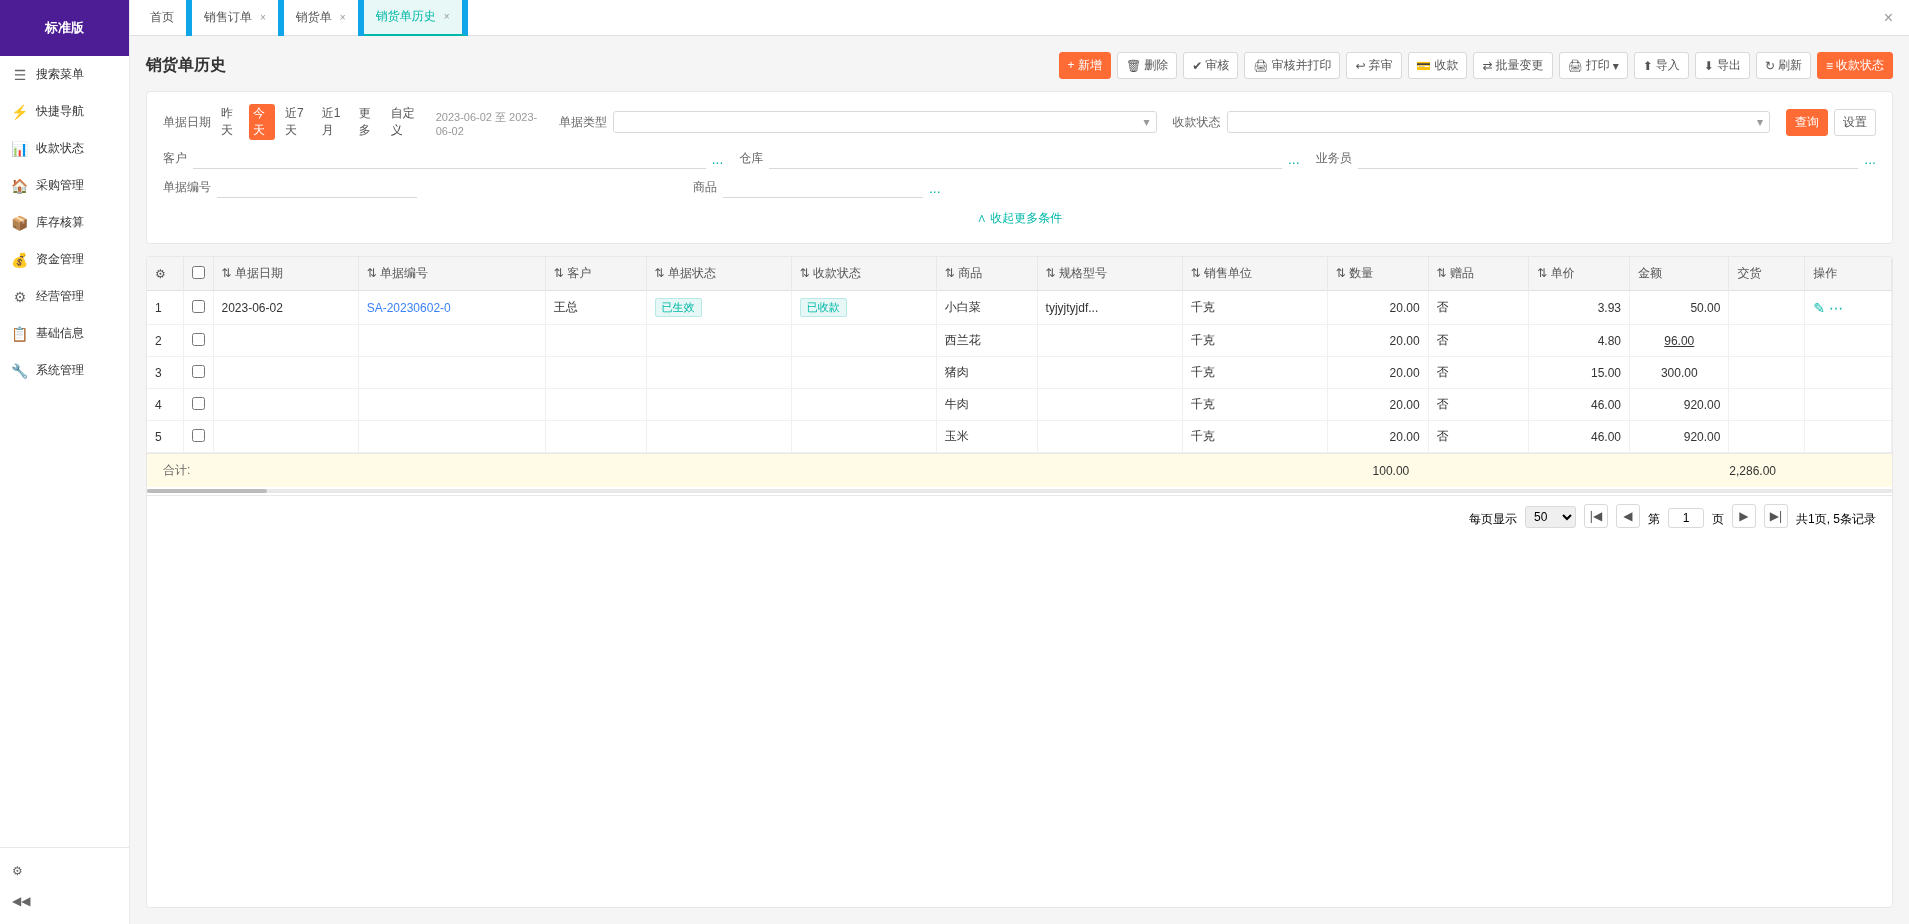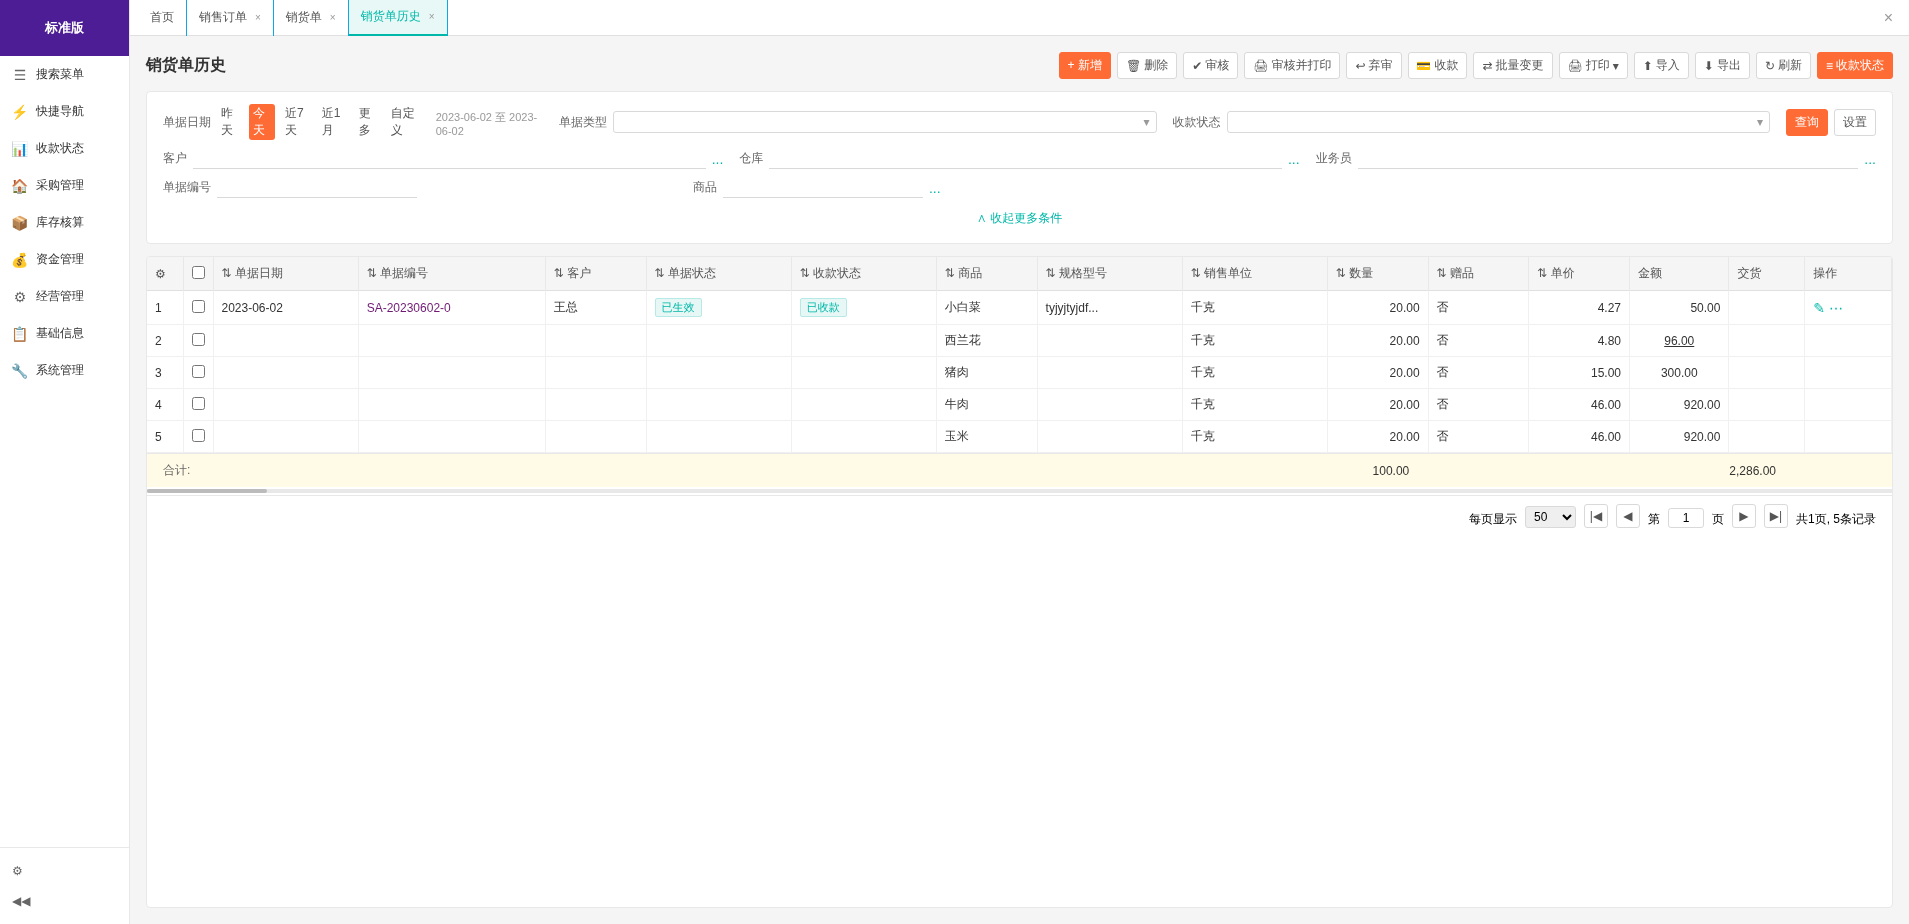--- a/index.html
+++ b/index.html
@@ -77,21 +77,21 @@
       flex-shrink: 0;
     }
     .tab {
       display: flex;
       align-items: center;
       padding: 0 12px;
       height: 36px;
       cursor: pointer;
       font-size: 12px;
       color: #555;
-      border-right: 1px solid #0ea5e9;
+      border-right: 6px solid #0ea5e9;
       gap: 4px;
       white-space: nowrap;
     }
     .tab.active {
       background: #e8f8f6;
       color: #00b8a9;
       border-bottom: 2px solid #00b8a9;
     }
     .tab .close-btn {
       font-size: 10px;
@@ -589,30 +589,30 @@
             <th>金额</th>
             <th>交货</th>
             <th>操作</th>
           </tr>
         </thead>
         <tbody id="table-body">
         <tr>
     <td>1</td>
     <td><input type="checkbox" style=""></td>
     <td>2023-06-02</td>
-    <td><a href="#" style="color:#701a75; text-decoration:none;">SA-20230602-0</a></td>
+    <td><a href="#" style="color:#3b82f6; text-decoration:none;">SA-20230602-0</a></td>
     <td>王总</td>
     <td><span class="status-badge status-active">已生效</span></td>
     <td><span class="status-badge status-paid">已收款</span></td>
     <td>小白菜</td>
     <td>tyjyjtyjdf...</td>
     <td>千克</td>
     <td style="text-align:right;">20.00</td>
     <td>否</td>
-    <td style="text-align:right;">4.27</td>
+    <td style="text-align:right;">3.93</td>
     <td style="text-align:right;">50.00</td>
     <td></td>
     <td>
       <div class="action-icons">
                   <span class="action-icon">✎</span>
                   <span class="action-icon">⋯</span>
                 </div>
     </td>
   </tr>
             <tr>

